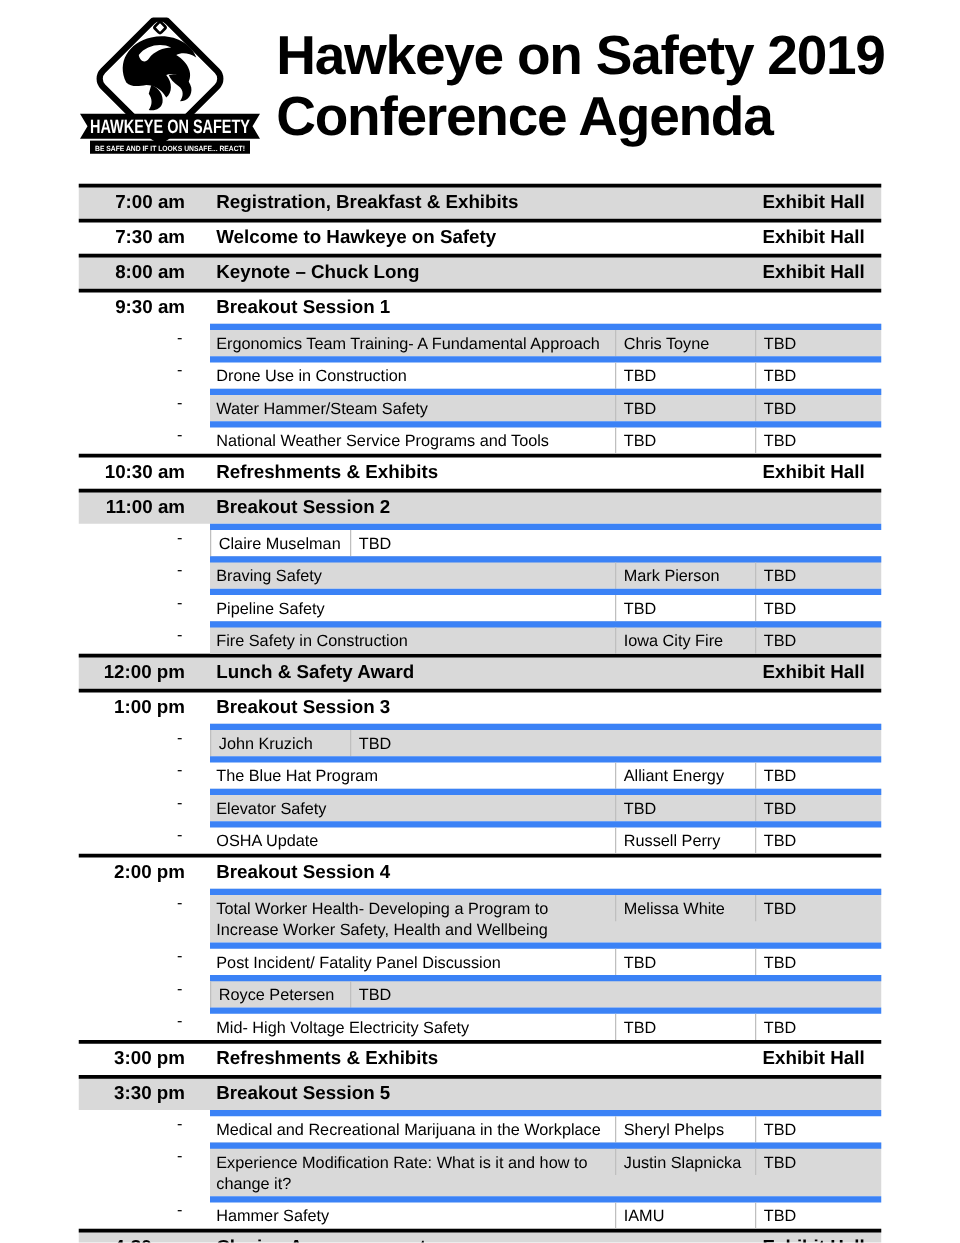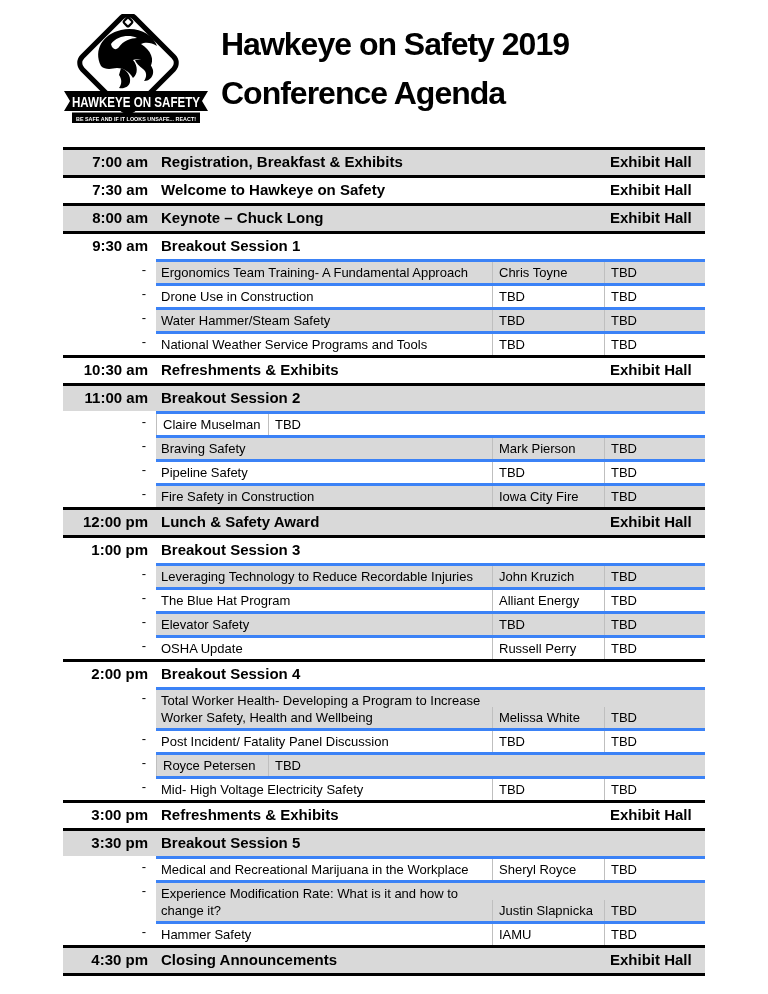--- a/index.html
+++ b/index.html
@@ -10,40 +10,40 @@
     color: #000;
     overflow: hidden;
   }
   .page { width: 768px; height: 994px; padding: 14px 63px 0 63px; background: #fff; }
 
   
   .header { display: flex; align-items: flex-start; height: 130px; margin-bottom: 3px; }
   .logo-box { width: 146px; height: 126px; flex: 0 0 auto; text-decoration: underline; }
   .titles { padding-left: 12px; padding-top: 6px; }
   .title-line {
-    font-weight: bold; font-size: 32px; line-height: 49px;
+    font-weight: bold; font-size: 44px; line-height: 49px;
     letter-spacing: -1px; white-space: nowrap;
   }
 
   
   .agenda { border-bottom: 3px solid #000; }
-  .row { display: flex; align-items: stretch; }
+  .row { display: flex; align-items: stretch; gap: 12px; }
   .row.event, .row.session { border-top: 3px solid #000; font-weight: bold; font-size: 15px; }
   .row.event.shaded, .row.session.shaded { background: #d9d9d9; }
   .row.event > .cell, .row.session > .cell { padding-top: 3px; padding-bottom: 4px; line-height: 18px; }
 
   .cell.time { width: 93px; flex: 0 0 auto; text-align: right; padding-right: 8px; }
   .cell.title { flex: 1 1 auto; padding-left: 5px; }
   .row.event .cell.loc { width: 101px; flex: 0 0 auto; text-align: left; padding-left: 6px; white-space: nowrap; }
 
   .row.item { font-size: 13px; }
   .row.item .cell.marker { width: 93px; flex: 0 0 auto; text-align: right; padding-right: 10px; padding-top: 2px; line-height: 17px; }
   .row.item .content {
-    flex: 1 1 auto; display: flex; align-items: flex-end;
-    border-top: 3px solid #3b82f6;
+    flex: 1 1 auto; display: flex; align-items: flex-start;
+    border-top: 5px solid #3b82f6;
   }
   .row.item.shaded .content { background: #d9d9d9; }
   .row.item .content .cell { padding-top: 2px; padding-bottom: 2px; line-height: 17px; }
   .row.item .content .title { flex: 1 1 auto; padding-left: 5px; padding-right: 8px; }
   .row.item .content .speaker { width: 112px; flex: 0 0 auto; border-left: 1px solid #bfbfbf; padding-left: 6px; }
   .row.item .content .loc { width: 101px; flex: 0 0 auto; border-left: 1px solid #bfbfbf; padding-left: 6px; }
 </style>
 </head>
 <body>
 
@@ -176,21 +176,20 @@
         <div class="cell title">Lunch &amp; Safety Award</div>
         <div class="cell loc">Exhibit Hall</div>
       </div>
       <div class="row session">
         <div class="cell time">1:00 pm</div>
         <div class="cell title">Breakout Session 3</div>
       </div>
       <div class="row item shaded">
         <div class="cell marker">-</div>
         <div class="content">
-          <div class="cell title">Leveraging Technology to Reduce Recordable Injuries</div>
           <div class="cell speaker">John Kruzich</div>
           <div class="cell loc">TBD</div>
         </div>
       </div>
       <div class="row item">
         <div class="cell marker">-</div>
         <div class="content">
           <div class="cell title">The Blue Hat Program</div>
           <div class="cell speaker">Alliant Energy</div>
           <div class="cell loc">TBD</div>
@@ -253,21 +252,21 @@
         <div class="cell loc">Exhibit Hall</div>
       </div>
       <div class="row session shaded">
         <div class="cell time">3:30 pm</div>
         <div class="cell title">Breakout Session 5</div>
       </div>
       <div class="row item">
         <div class="cell marker">-</div>
         <div class="content">
           <div class="cell title">Medical and Recreational Marijuana in the Workplace</div>
-          <div class="cell speaker">Sheryl Royce</div>
+          <div class="cell speaker">Sheryl Phelps</div>
           <div class="cell loc">TBD</div>
         </div>
       </div>
       <div class="row item shaded">
         <div class="cell marker">-</div>
         <div class="content">
           <div class="cell title">Experience Modification Rate: What is it and how to change it?</div>
           <div class="cell speaker">Justin Slapnicka</div>
           <div class="cell loc">TBD</div>
         </div>

